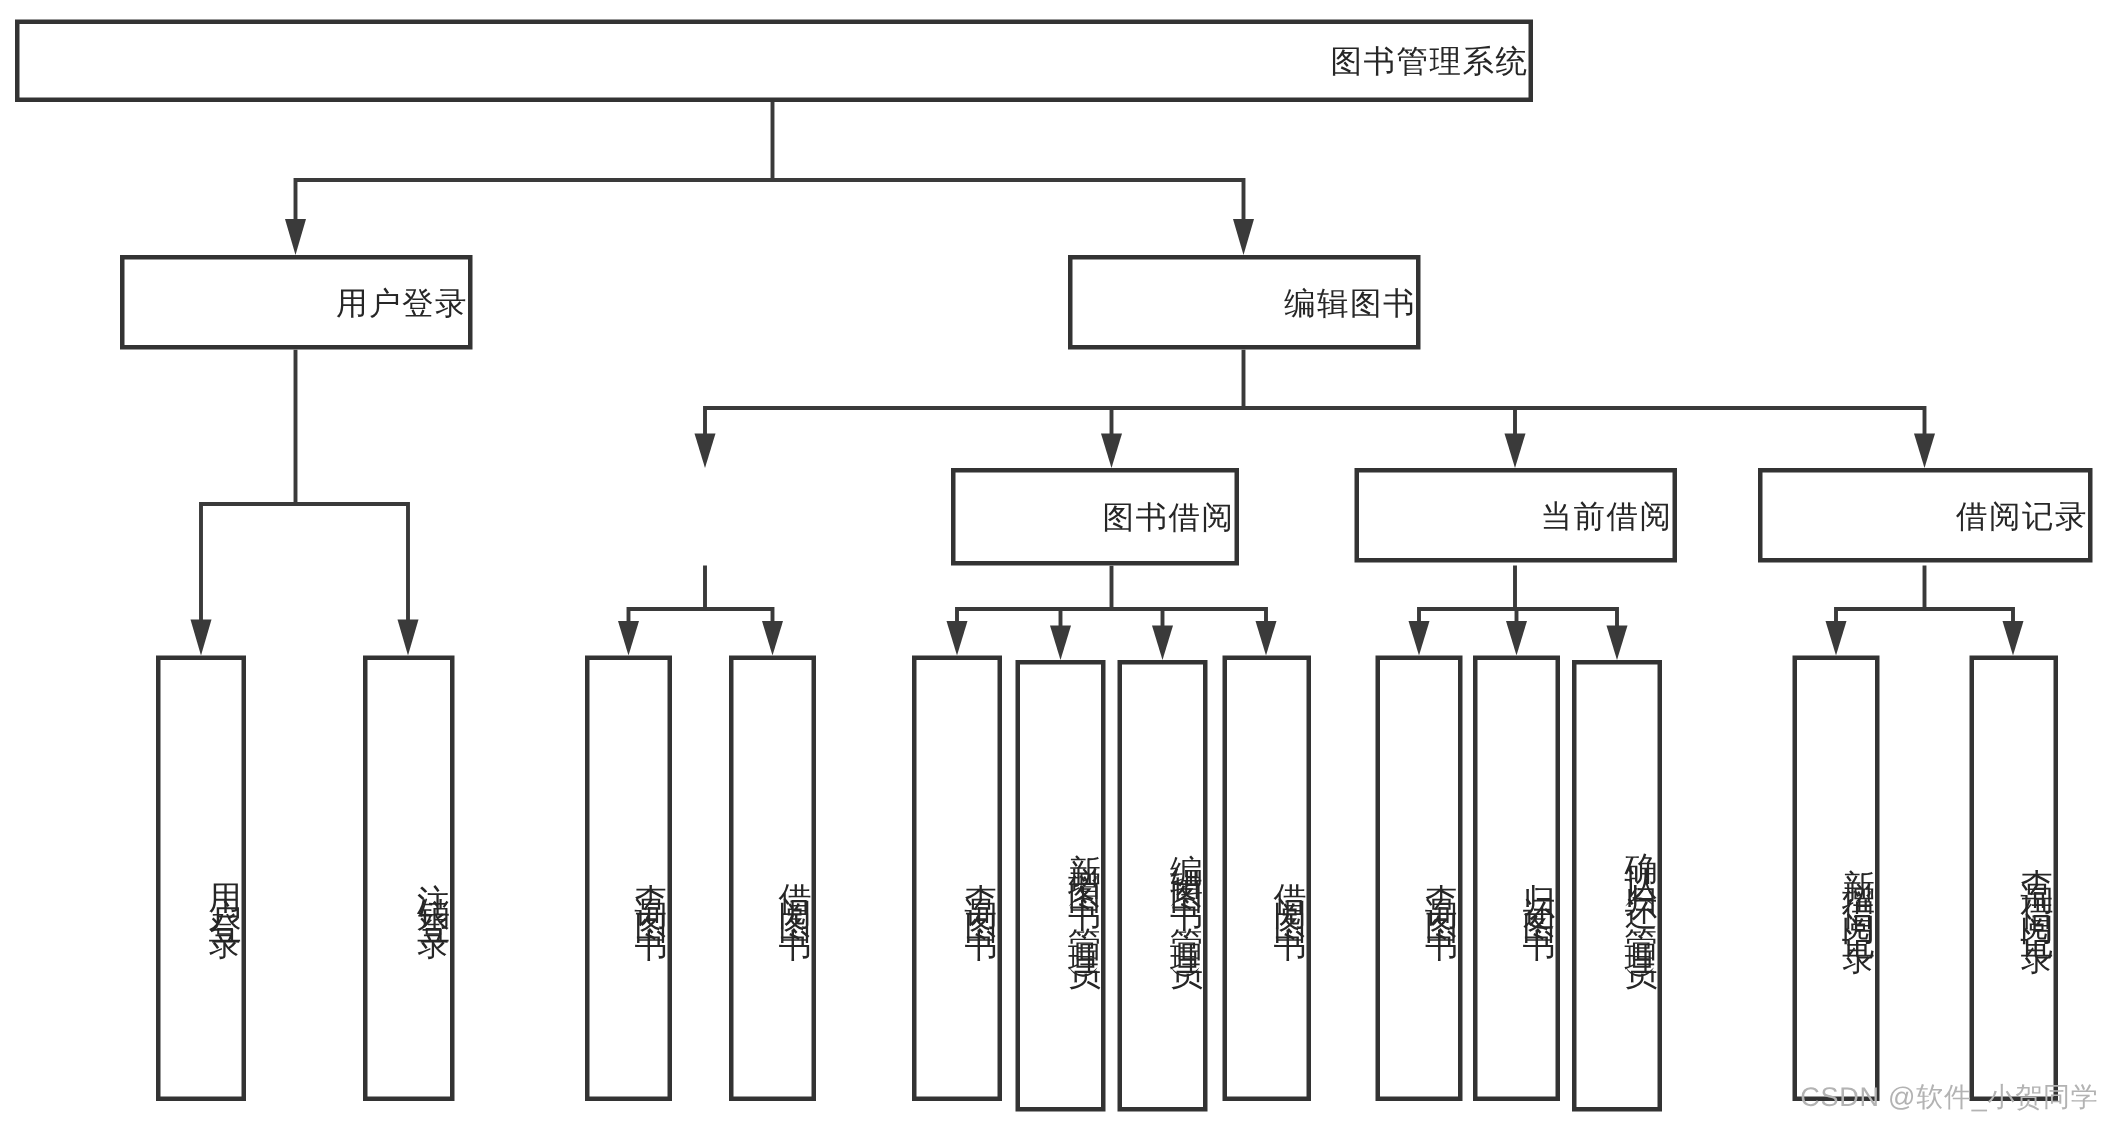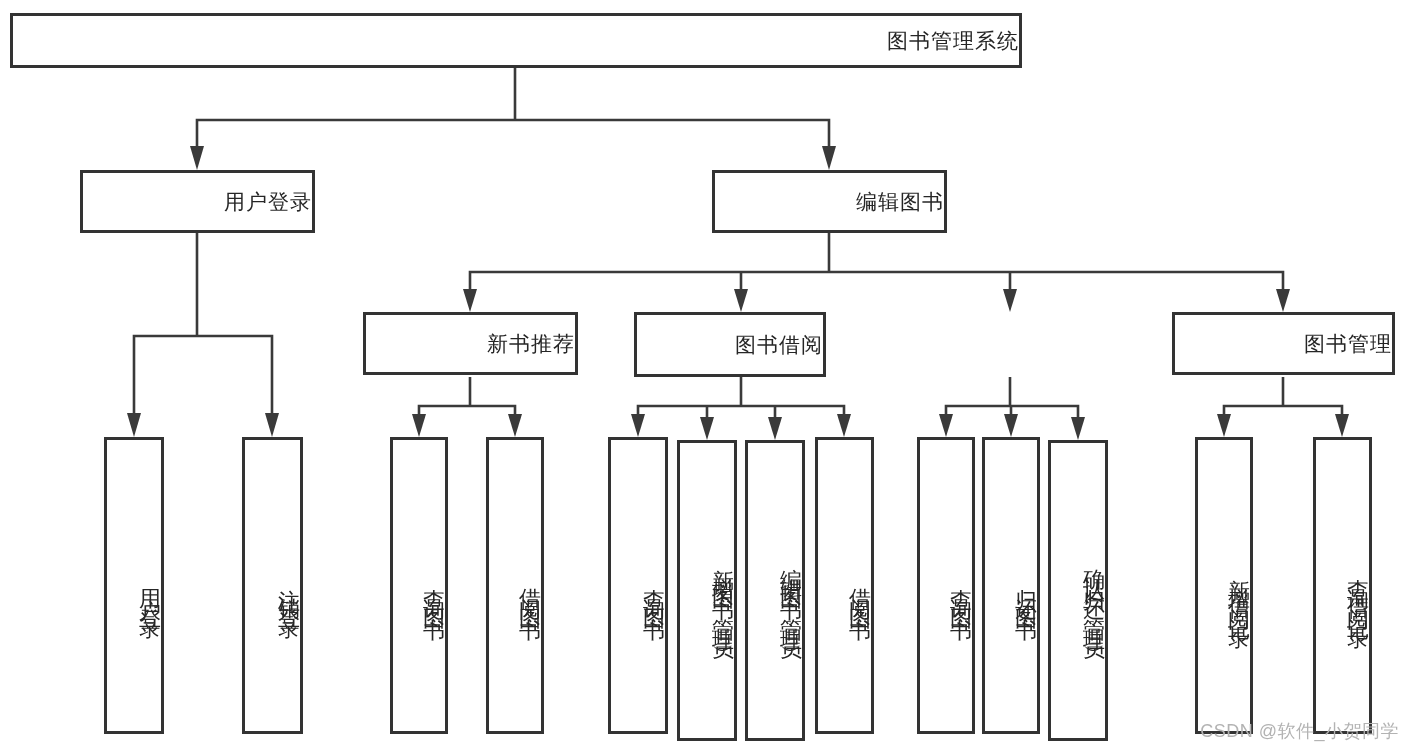--- a/index.html
+++ b/index.html
@@ -102,28 +102,28 @@
     <span>图书管理系统</span>
   </div>
 
   <div class="box h" style="left:80px;top:170px;width:235px;height:63px">
     <span>用户登录</span>
   </div>
   <div class="box h" style="left:712px;top:170px;width:235px;height:63px">
     <span>编辑图书</span>
   </div>
 
-  <div class="box h" style="left:363px;top:312px;width:215px;height:63px">
-    <span>新书推荐</span>
-  </div>
   <div class="box h" style="left:634px;top:312px;width:192px;height:65px">
     <span>图书借阅</span>
   </div>
+  <div class="box h" style="left:903px;top:312px;width:215px;height:63px">
+    <span>当前借阅</span>
+  </div>
   <div class="box h" style="left:1172px;top:312px;width:223px;height:63px">
-    <span>图书管理</span>
+    <span>借阅记录</span>
   </div>
 
   <div class="box v" style="left:104px;top:437px;width:60px;height:297px">
     <span>用户登录</span>
   </div>
   <div class="box v" style="left:242px;top:437px;width:61px;height:297px">
     <span>注销登录</span>
   </div>
 
   <div class="box v" style="left:390px;top:437px;width:58px;height:297px">

